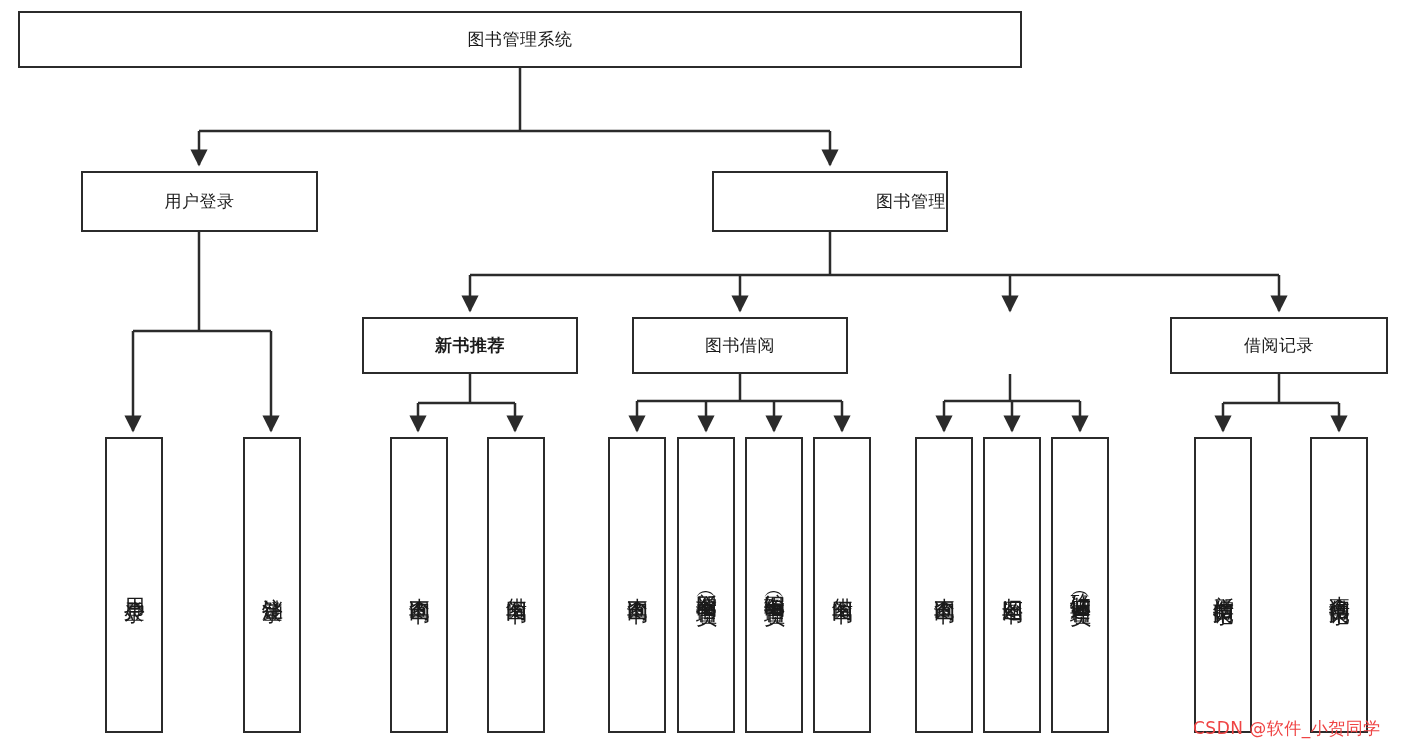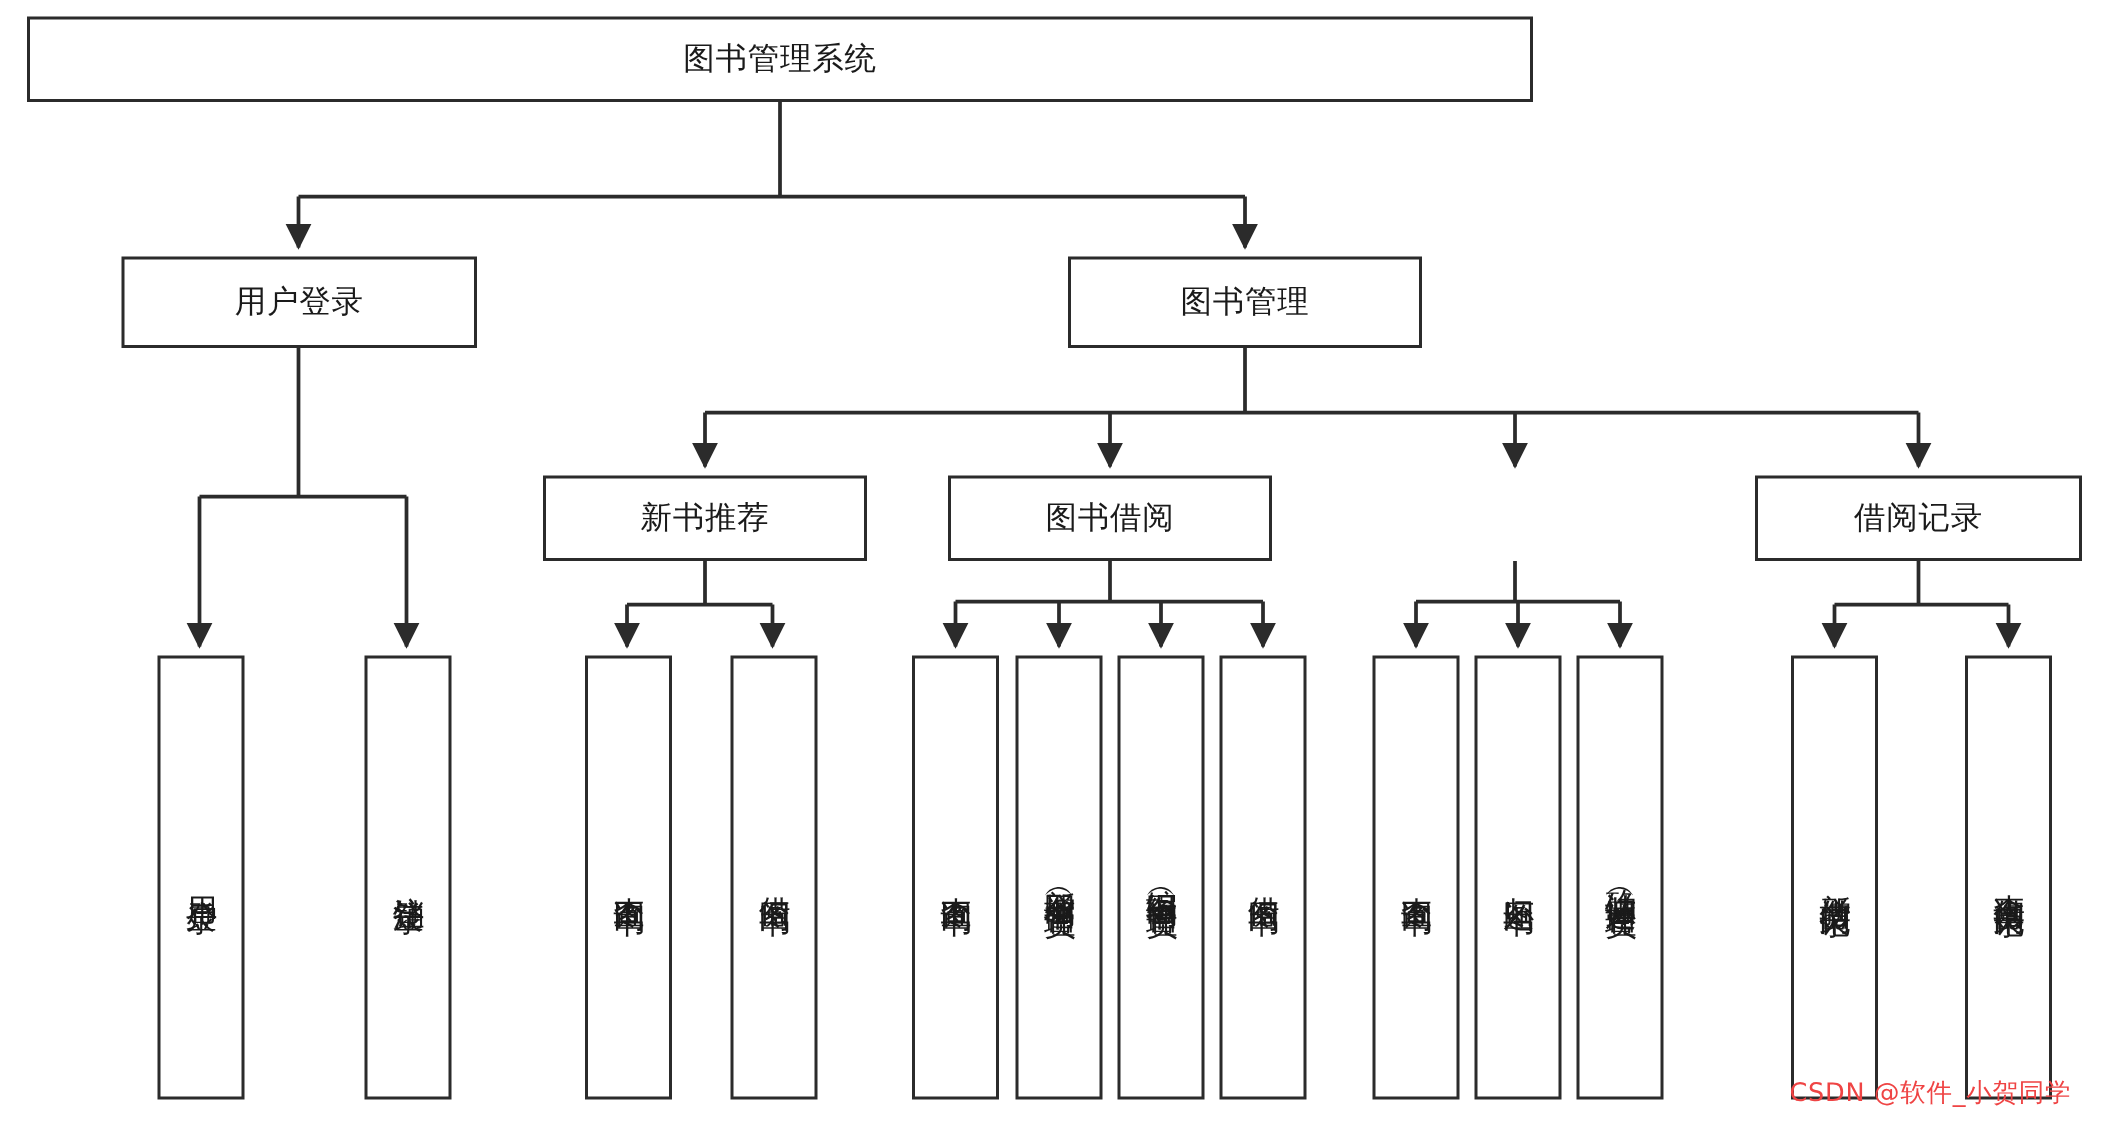--- a/index.html
+++ b/index.html
@@ -37,21 +37,21 @@
     justify-content: center;
     overflow: hidden;
   }
   .node .label {
     color: #1a1a1a;
     text-align: center;
     line-height: 1.12;
     white-space: nowrap;
   }
   .node.horiz .label {
-    font-size: 21px;
+    font-size: 17px;
     letter-spacing: 0.5px;
   }
   .node.vert {
     align-items: center;
     justify-content: center;
   }
   .node.vert .label {
     writing-mode: vertical-rl;
     text-orientation: upright;
     font-size: 21px;
@@ -122,25 +122,25 @@
     </g>
   </svg>
 
   <div class="node horiz" style="left:18px; top:11px; width:1004px; height:57px;">
     <span class="label">图书管理系统</span>
   </div>
 
   <div class="node horiz" style="left:81px; top:171px; width:237px; height:61px;">
     <span class="label">用户登录</span>
   </div>
-  <div class="node horiz" style="left:712px; top:171px; width:236px; height:61px;">
+  <div class="node horiz" style="left:712px; top:171px; width:236px; height:61px;justify-content:flex-end;">
     <span class="label">图书管理</span>
   </div>
 
-  <div class="node horiz" style="left:362px; top:317px; width:216px; height:57px;">
+  <div class="node horiz" style="left:362px; top:317px; width:216px; height:57px;font-weight:bold;">
     <span class="label">新书推荐</span>
   </div>
   <div class="node horiz" style="left:632px; top:317px; width:216px; height:57px;">
     <span class="label">图书借阅</span>
   </div>
   <div class="node horiz" style="left:1170px; top:317px; width:218px; height:57px;">
     <span class="label">借阅记录</span>
   </div>
 
   <div class="node vert" style="left:105px; top:437px; width:58px; height:296px;">

